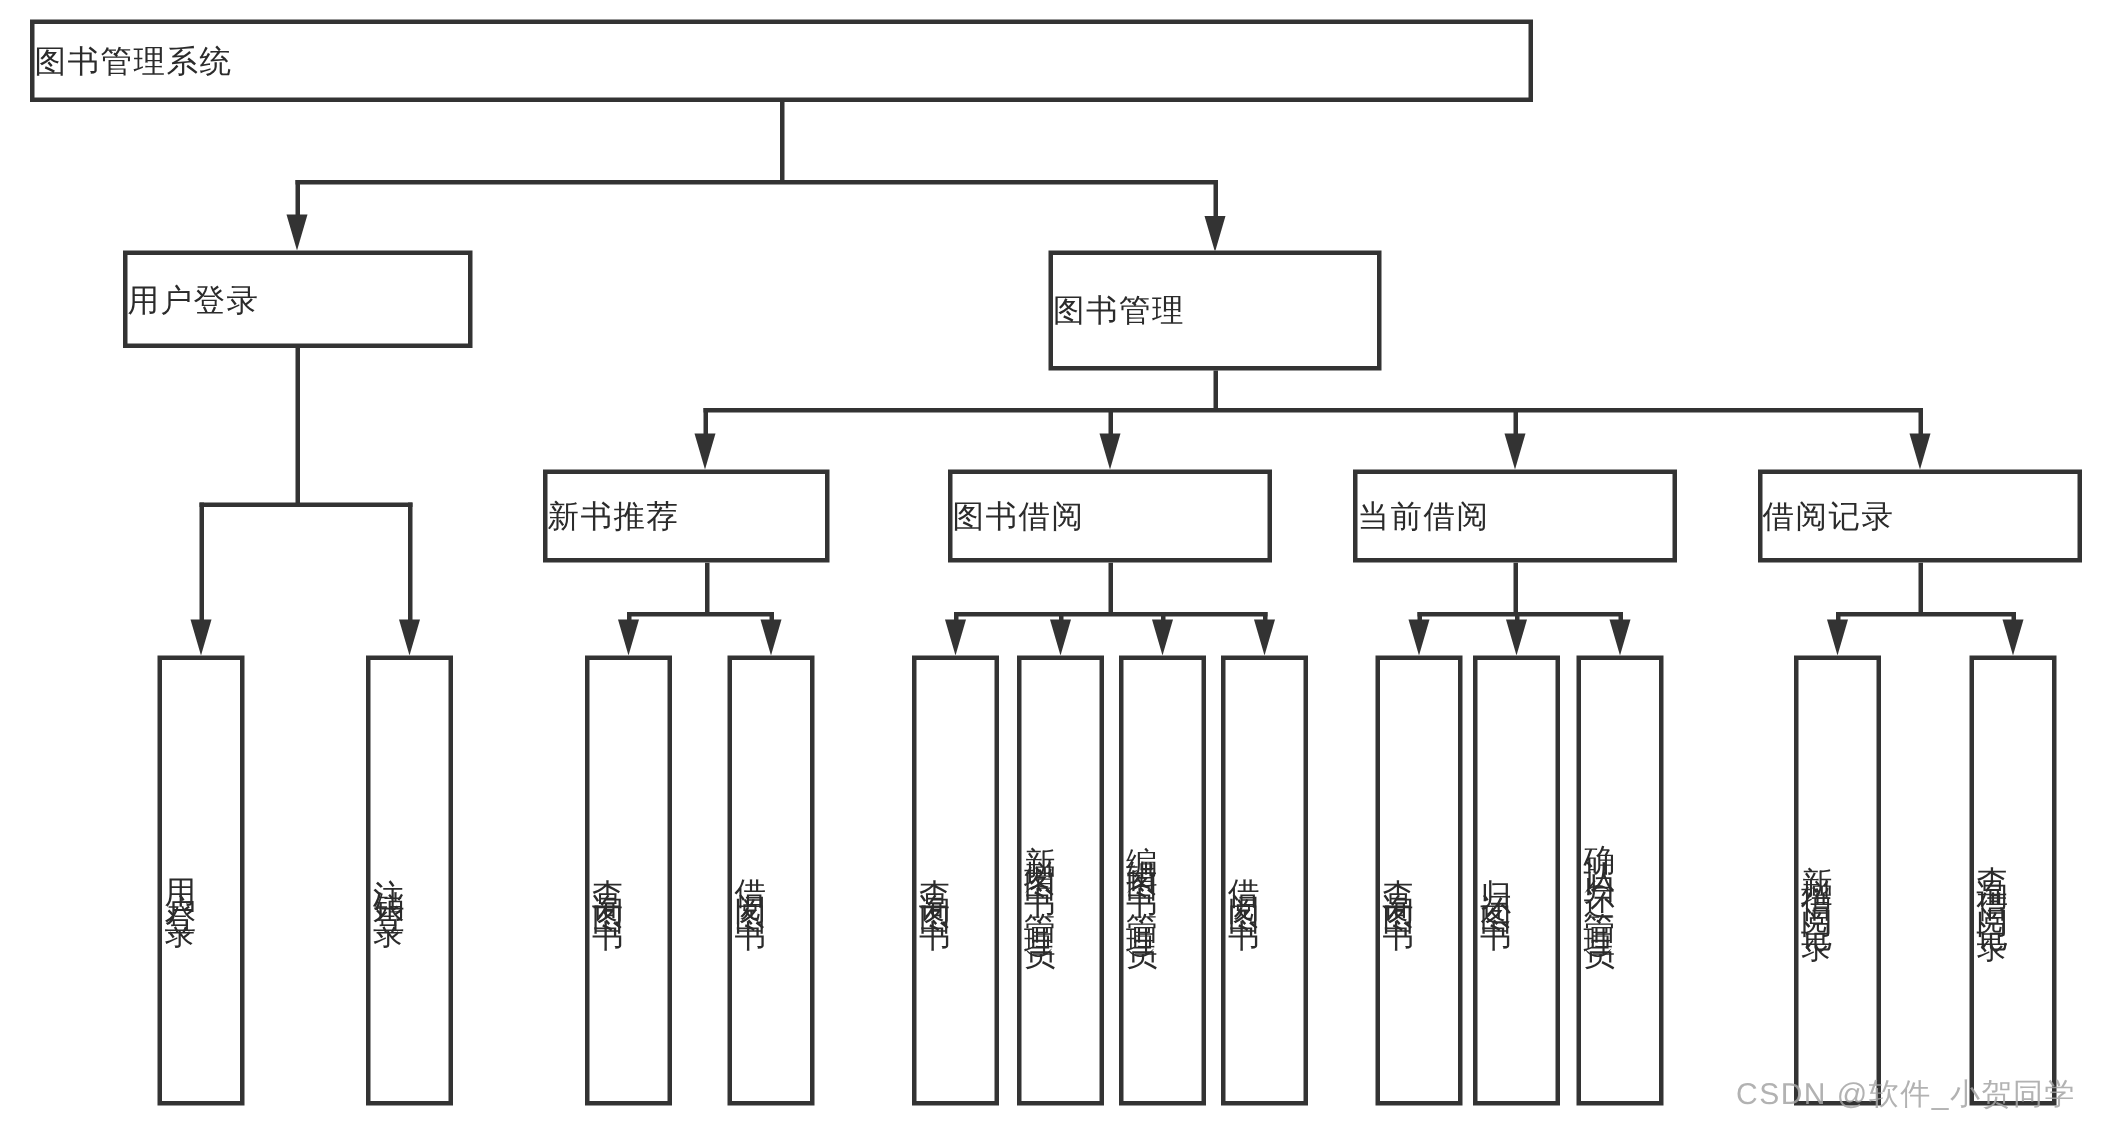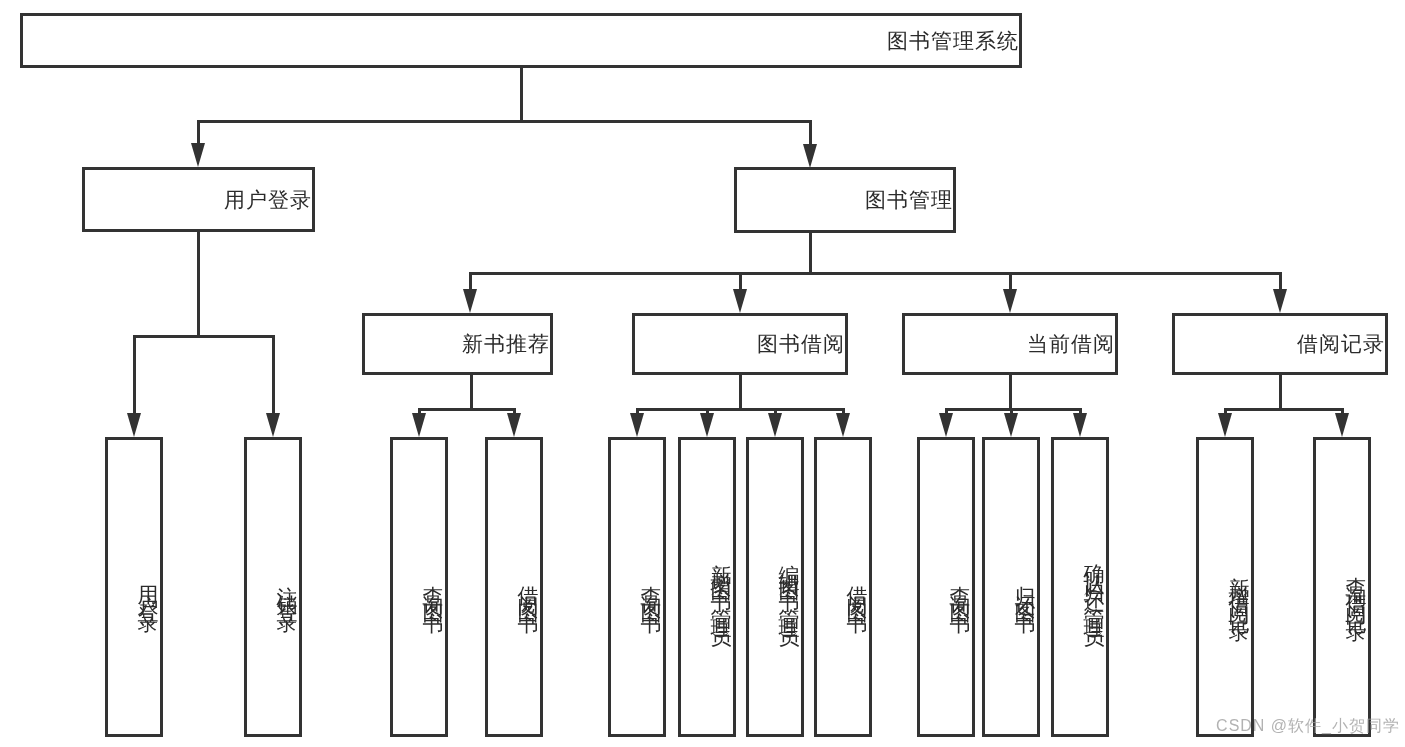--- a/index.html
+++ b/index.html
@@ -11,23 +11,24 @@
     font-family: "Liberation Sans", sans-serif;
     overflow: hidden;
   }
   .node {
     position: absolute;
     box-sizing: border-box;
     background: #ffffff;
     border: 3px solid #333333;
     display: flex;
     align-items: center;
-    justify-content: flex-end;
+    justify-content: flex-start;
     color: #2b2b2b;
     z-index: 2;
+    font-family: Liberation Serif, serif;
   }
   .h-node { font-size: 21px; letter-spacing: 1px; }
   .v-node .node-label {
     writing-mode: vertical-rl;
     text-orientation: mixed;
     font-size: 21px;
     line-height: 1.1;
     letter-spacing: 9px;
     white-space: nowrap;
   }
@@ -36,31 +37,31 @@
     position: absolute;
     width: 0; height: 0;
     border-left: 7px solid transparent;
     border-right: 7px solid transparent;
     border-top: 24px solid #333333;
     z-index: 1;
   }
   .watermark {
     position: absolute;
     top: 716px;
-    right: 5px;
-    font-size: 16px;
+    right: 21px;
+    font-size: 20px;
     color: rgba(165,165,165,0.85);
     letter-spacing: 1px;
     z-index: 3;
     white-space: nowrap;
   }
   
   #n-root   { left: 20px;  top: 13px;  width: 1002px; height: 55px; }
   #n-l2-0   { left: 82px;  top: 167px; width: 233px;  height: 65px; }
-  #n-l2-1   { left: 734px; top: 167px; width: 222px;  height: 66px; }
+  #n-l2-1   { left: 699px; top: 167px; width: 222px;  height: 80px; }
   #n-l3-0   { left: 362px; top: 313px; width: 191px;  height: 62px; }
   #n-l3-1   { left: 632px; top: 313px; width: 216px;  height: 62px; }
   #n-l3-2   { left: 902px; top: 313px; width: 216px;  height: 62px; }
   #n-l3-3   { left: 1172px;top: 313px; width: 216px;  height: 62px; }
   .leaf     { top: 437px; width: 58px; height: 300px; }
   #leaf-0  { left: 105px; }  #leaf-1  { left: 244px; }
   #leaf-2  { left: 390px; }  #leaf-3  { left: 485px; }
   #leaf-4  { left: 608px; }  #leaf-5  { left: 678px; }
   #leaf-6  { left: 746px; }  #leaf-7  { left: 814px; }
   #leaf-8  { left: 917px; }  #leaf-9  { left: 982px; }

